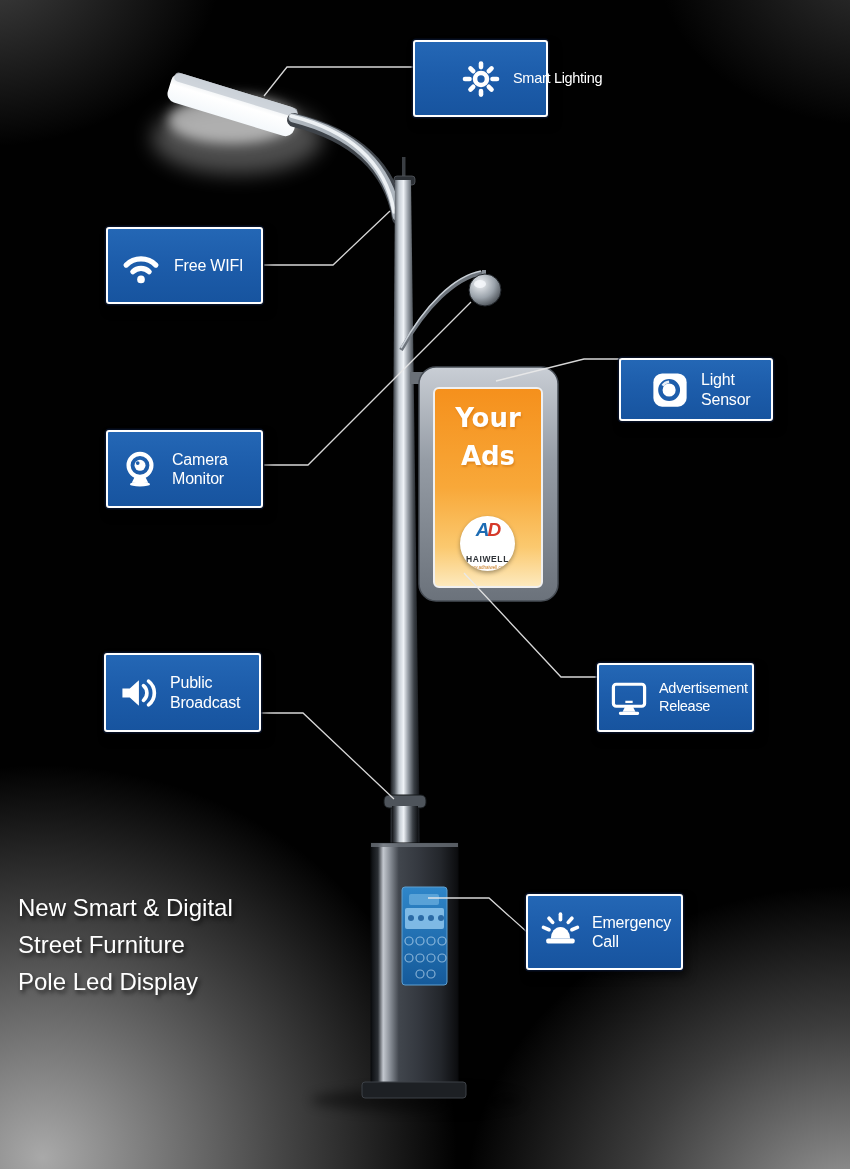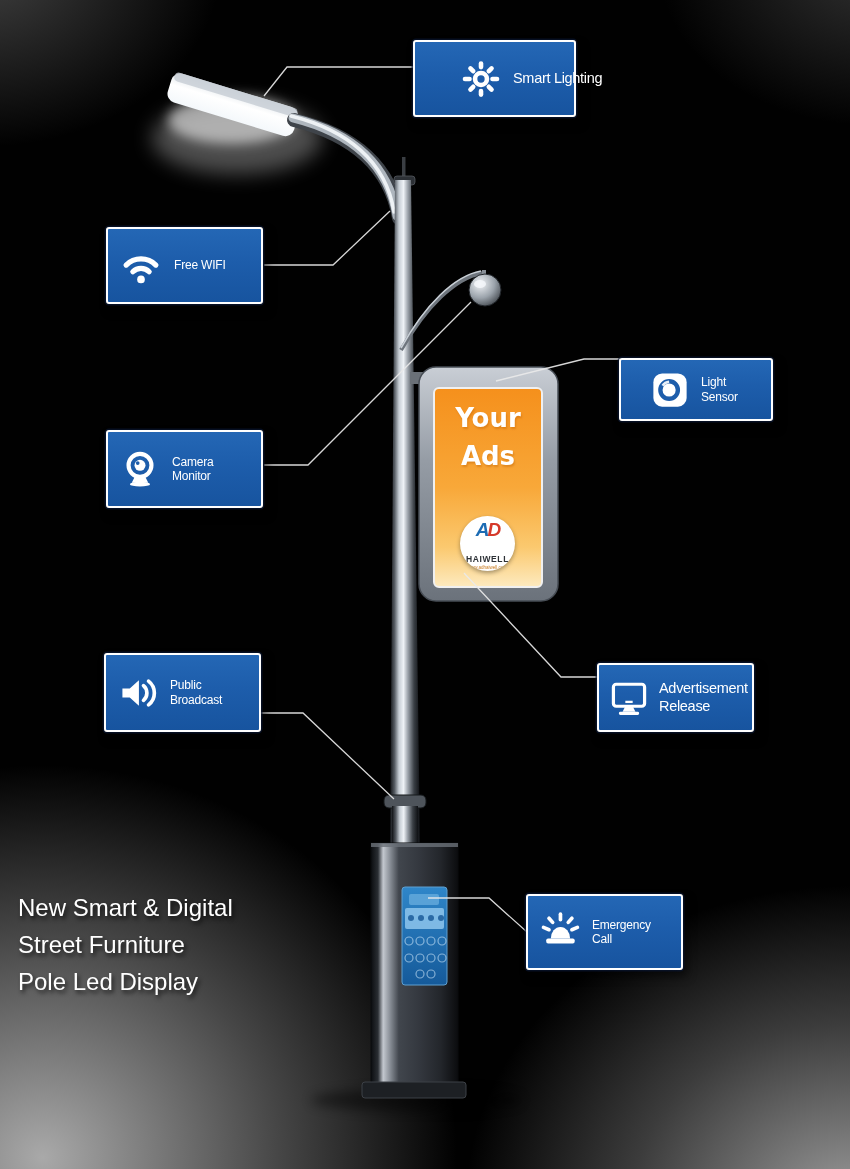--- a/index.html
+++ b/index.html
@@ -18,21 +18,21 @@
 
   
   .callout{
     position:absolute;display:flex;align-items:center;
     gap:10px;padding:0 6px 0 10px;box-sizing:border-box;
     background:linear-gradient(180deg,#2467b5 0%,#1d5dab 45%,#17549f 100%);
     border:2.5px solid #ffffff;border-radius:3px;
     box-shadow:0 0 0 1.5px rgba(8,22,48,.7), 4px 6px 10px rgba(0,0,0,.55);
   }
   .cicon{flex:0 0 auto;display:flex;align-items:center;justify-content:center;}
-  .clabel{color:#fff;font-size:12px;line-height:1.2;letter-spacing:-0.2px;}
+  .clabel{color:#fff;font-size:16px;line-height:1.2;letter-spacing:-0.2px;}
   .clabel span{display:block;white-space:nowrap;}
   .clabel span:empty{display:none;}
   .clabel.tight{font-size:14.5px;letter-spacing:-0.3px;}
 
   
   .adtext{
     position:absolute;left:434px;top:399px;width:108px;text-align:center;
     color:#fff;font-weight:bold;font-size:26px;line-height:38px;
     font-family:"DejaVu Sans","Liberation Sans",sans-serif;
     text-shadow:1px 2px 2px rgba(190,95,0,.4);
@@ -211,21 +211,21 @@
   </div>
 
   <div class="adlogo">
     <div class="logo-ad">
       <span class="la">A</span><span class="ld">D</span>
     </div>
     <div class="logo-name">HAIWELL</div>
     <div class="logo-site">www.adhaiwell.com</div>
   </div>
 
-  <div class="callout" style="left:413px;top:40px;width:163px;height:77px;padding-left:44px;">
+  <div class="callout" style="left:413px;top:40px;width:135px;height:77px;padding-left:44px;">
     <span class="cicon">
       <svg width="44" height="44" viewBox="0 0 48 48">
         <circle cx="24" cy="24" r="6.5" fill="none" stroke="#fff" stroke-width="5"></circle>
         <g stroke="#fff" stroke-width="5" stroke-linecap="round">
           <line x1="24" y1="7" x2="24" y2="11"></line>
             <line x1="24" y1="37" x2="24" y2="41"></line>
           <line x1="36.5" y1="24" x2="41.5" y2="24"></line>
             <line x1="6.5" y1="24" x2="11.5" y2="24"></line>
           <line x1="12.5" y1="12.5" x2="15.5" y2="15.5"></line>
             <line x1="32.5" y1="32.5" x2="35.5" y2="35.5"></line>

